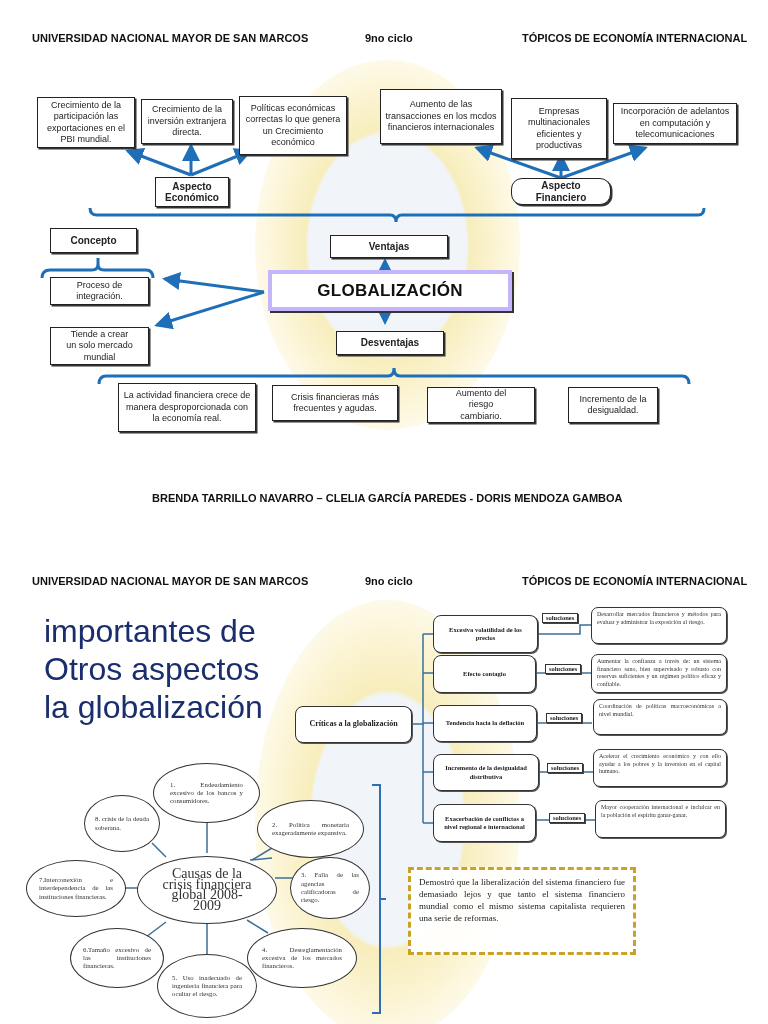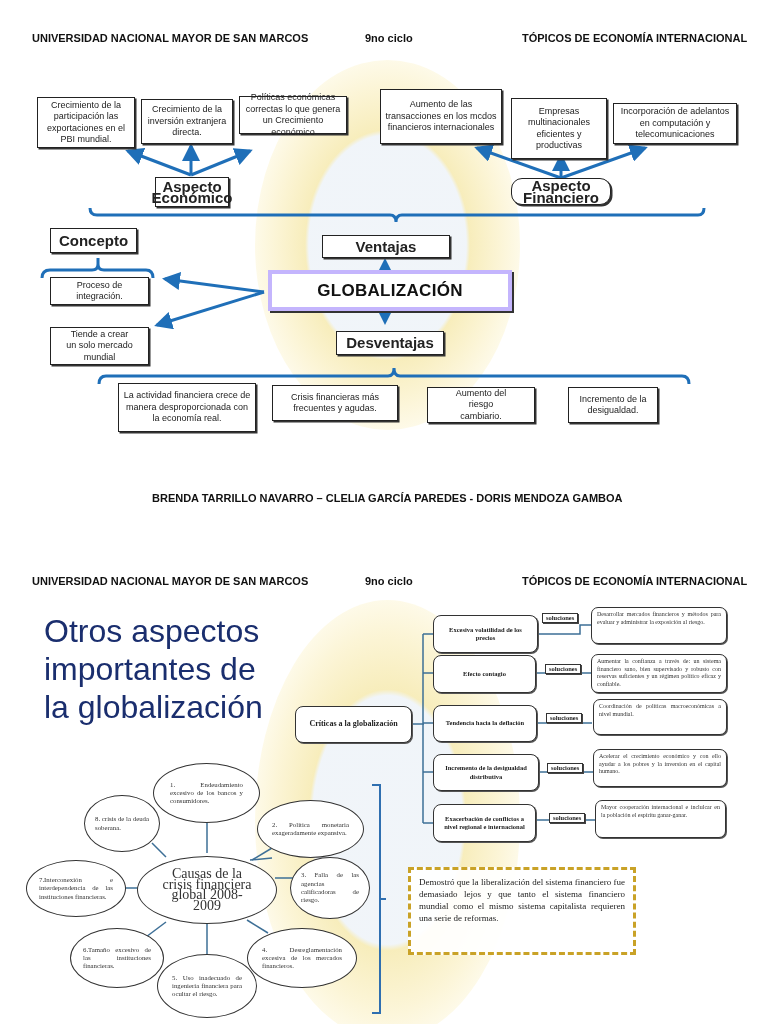--- a/index.html
+++ b/index.html
@@ -1,20 +1,20 @@
 <!DOCTYPE html>
 <html><head>
 <meta charset="utf-8">
 <style>
   html, body { margin:0; padding:0; }
   body { width:768px; height:1024px; position:relative; overflow:hidden; background:#ffffff; font-family:"Liberation Sans", sans-serif; color:#111; }
   .crest { position:absolute; border-radius:50%; }
   .hdr { position:absolute; font-family:"Liberation Sans", sans-serif; font-weight:bold; font-size:11px; letter-spacing:0; white-space:nowrap; color:#111; }
   .box { position:absolute; background:#fff; border:1px solid #222; box-shadow:1.5px 1.5px 0 #333; display:flex; align-items:center; justify-content:center; text-align:center; font-size:9px; line-height:11.5px; padding:2px 3px; box-sizing:border-box; color:#222; }
-  .box.bold { font-weight:bold; font-size:15px; }
+  .box.bold { font-weight:bold; font-size:10px; }
   .glob { position:absolute; background:#fff; border:4px solid #c4b5fd; box-shadow:2px 2px 0 #333; display:flex; align-items:center; justify-content:center; font-weight:bold; font-size:17px; letter-spacing:0.3px; }
   .rbox { position:absolute; background:#fff; border:1px solid #333; border-radius:8px; box-shadow:1px 1px 0 #555; display:flex; align-items:center; justify-content:center; text-align:center; font-family:"Liberation Serif", serif; font-weight:bold; font-size:6.5px; line-height:8.5px; padding:2px 6px; box-sizing:border-box; color:#222; }
   .sbox { position:absolute; background:#fff; border:1px solid #333; border-radius:7px; box-shadow:1px 1px 0 #555; font-family:"Liberation Serif", serif; font-size:6px; line-height:7.6px; padding:3px 5px; box-sizing:border-box; text-align:justify; color:#333; }
   .sol { position:absolute; background:#fff; border:1px solid #333; box-shadow:1px 1px 0 #444; font-family:"Liberation Serif", serif; font-weight:bold; font-size:6.5px; line-height:8px; padding:0 3px; color:#222; }
   .ell { position:absolute; background:#fff; border:1px solid #333; border-radius:50%; display:flex; align-items:center; justify-content:center; font-family:"Liberation Serif", serif; font-size:6.8px; line-height:8.3px; box-sizing:border-box; color:#333; text-align:justify; }
   .ell span { display:block; }
   .title2 { position:absolute; left:44px; top:612px; font-family:"Liberation Sans", sans-serif; font-size:32px; line-height:38px; color:#1a2e6e; }
   .dashed { position:absolute; left:408px; top:867px; width:228px; height:88px; border:3px dashed #c9a227; box-sizing:border-box; padding:6px 8px; font-family:"Liberation Serif", serif; font-size:9px; line-height:12px; text-align:justify; color:#222; background:rgba(255,255,255,0.92); }
   svg.lines { position:absolute; left:0; top:0; }
 </style>
@@ -53,50 +53,50 @@
 
     <line x1="385" y1="275" x2="385" y2="260" stroke-width="2" marker-end="url(#ah)"></line>
     <line x1="385" y1="303" x2="385" y2="323" stroke-width="2" marker-end="url(#ah)"></line>
 
     <path d="M99,384 Q99,376 106,376 L388,376 Q394,376 394,368 Q394,376 400,376 L682,376 Q689,376 689,384"></path>
   </g>
 </svg>
 
 <div class="box" style="left:37px;top:97px;width:98px;height:51px;">Crecimiento de la participación las exportaciones en el PBI mundial.</div>
 <div class="box" style="left:141px;top:99px;width:92px;height:45px;">Crecimiento de la inversión extranjera directa.</div>
-<div class="box" style="left:239px;top:96px;width:108px;height:38px;">Políticas económicas correctas lo que genera un Crecimiento económico</div>
+<div class="box" style="left:239px;top:96px;width:108px;height:59px;">Políticas económicas correctas lo que genera un Crecimiento económico</div>
 <div class="box" style="left:380px;top:89px;width:122px;height:55px;">Aumento de las transacciones en los mcdos financieros internacionales</div>
 <div class="box" style="left:511px;top:98px;width:96px;height:61px;">Empresas multinacionales eficientes y productivas</div>
 <div class="box" style="left:613px;top:103px;width:124px;height:41px;">Incorporación de adelantos en computación y telecomunicaciones</div>
 
 <div class="box bold" style="left:155px;top:177px;width:74px;height:30px;padding:2px 14px;">Aspecto Económico</div>
 <div class="box bold" style="left:511px;top:178px;width:100px;height:27px;border-radius:11px;">Aspecto Financiero</div>
 
 <div class="box bold" style="left:50px;top:228px;width:87px;height:25px;">Concepto</div>
 <div class="box" style="left:50px;top:277px;width:99px;height:28px;padding:2px 22px;">Proceso de integración.</div>
 <div class="box" style="left:50px;top:309px;width:99px;height:38px;padding:2px 14px;margin-top:18px;">Tiende a crear un solo mercado mundial</div>
 
-<div class="box bold" style="left:322px;top:235px;width:128px;height:23px;">Ventajas</div>
+<div class="box bold" style="left:330px;top:235px;width:118px;height:23px;">Ventajas</div>
 <div class="glob" style="left:268px;top:270px;width:236px;height:33px;">GLOBALIZACIÓN</div>
 <div class="box bold" style="left:336px;top:331px;width:108px;height:24px;">Desventajas</div>
 
 <div class="box" style="left:118px;top:383px;width:138px;height:49px;">La actividad financiera crece de manera desproporcionada con la economía real.</div>
 <div class="box" style="left:272px;top:385px;width:126px;height:36px;padding:2px 14px;">Crisis financieras más frecuentes y agudas.</div>
 <div class="box" style="left:427px;top:387px;width:108px;height:36px;padding:8px 22px;">Aumento del riesgo cambiario.</div>
 <div class="box" style="left:568px;top:387px;width:90px;height:36px;padding:2px 10px;">Incremento de la desigualdad.</div>
 
 <div class="hdr" style="left:152px;top:492px;">BRENDA TARRILLO NAVARRO – CLELIA GARCÍA PAREDES - DORIS MENDOZA GAMBOA</div>
 
 <div class="hdr" style="left:32px;top:575px;">UNIVERSIDAD NACIONAL MAYOR DE SAN MARCOS</div>
 <div class="hdr" style="left:365px;top:575px;">9no ciclo</div>
 <div class="hdr" style="left:522px;top:575px;">TÓPICOS DE ECONOMÍA INTERNACIONAL</div>
 
 <div class="title2">
+  <div>importantes de</div>
   <div>Otros aspectos</div>
-  <div>importantes de</div>
   <div>la globalización</div>
 </div>
 
 <svg class="lines" width="768" height="1024">
   <g stroke="#3d6f96" stroke-width="1.5" fill="none">
 
     <line x1="412" y1="724" x2="424" y2="724"></line>
     <line x1="423" y1="634" x2="423" y2="823"></line>
     <line x1="423" y1="634" x2="433" y2="634"></line>
     <line x1="423" y1="673" x2="433" y2="673"></line>

